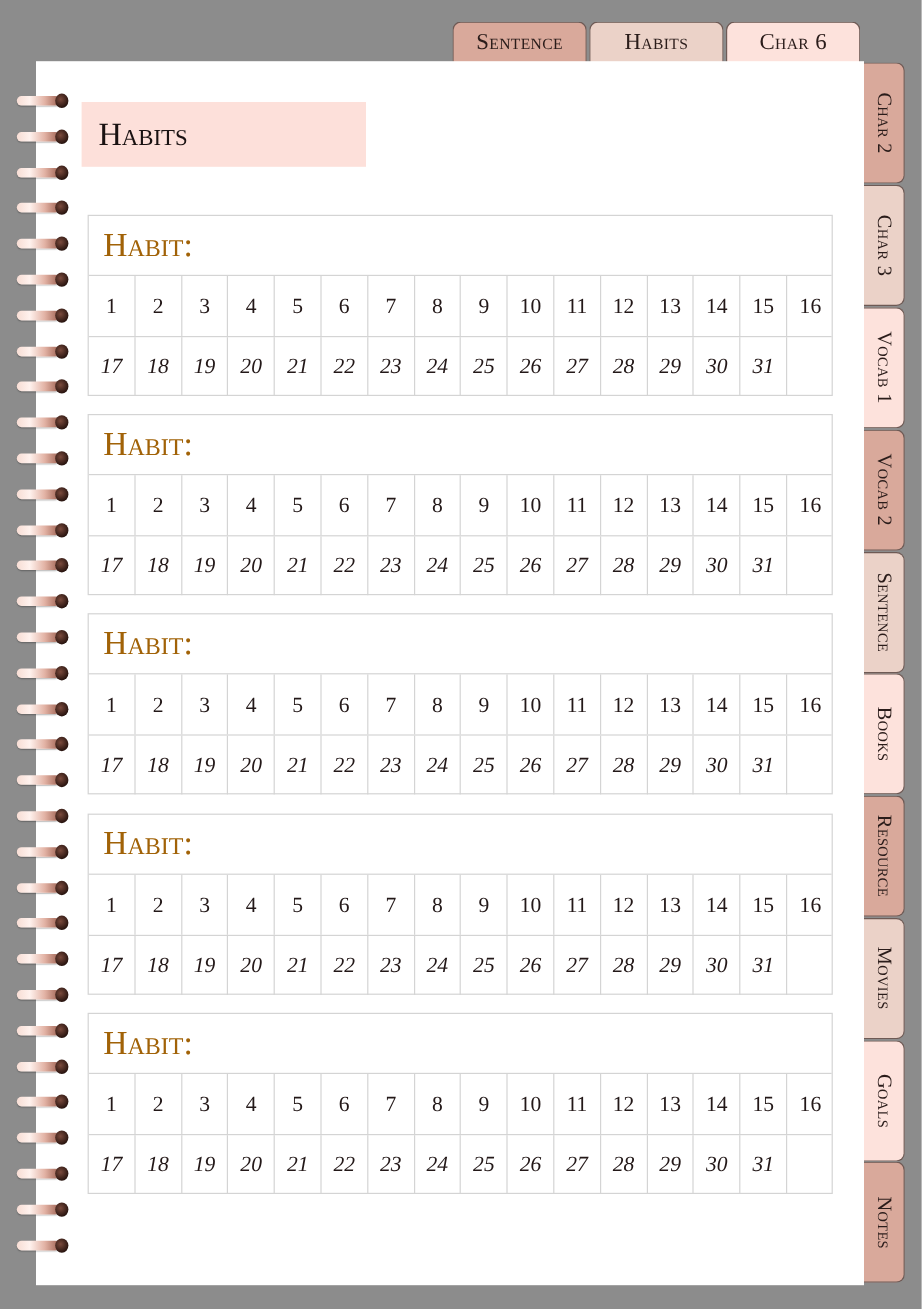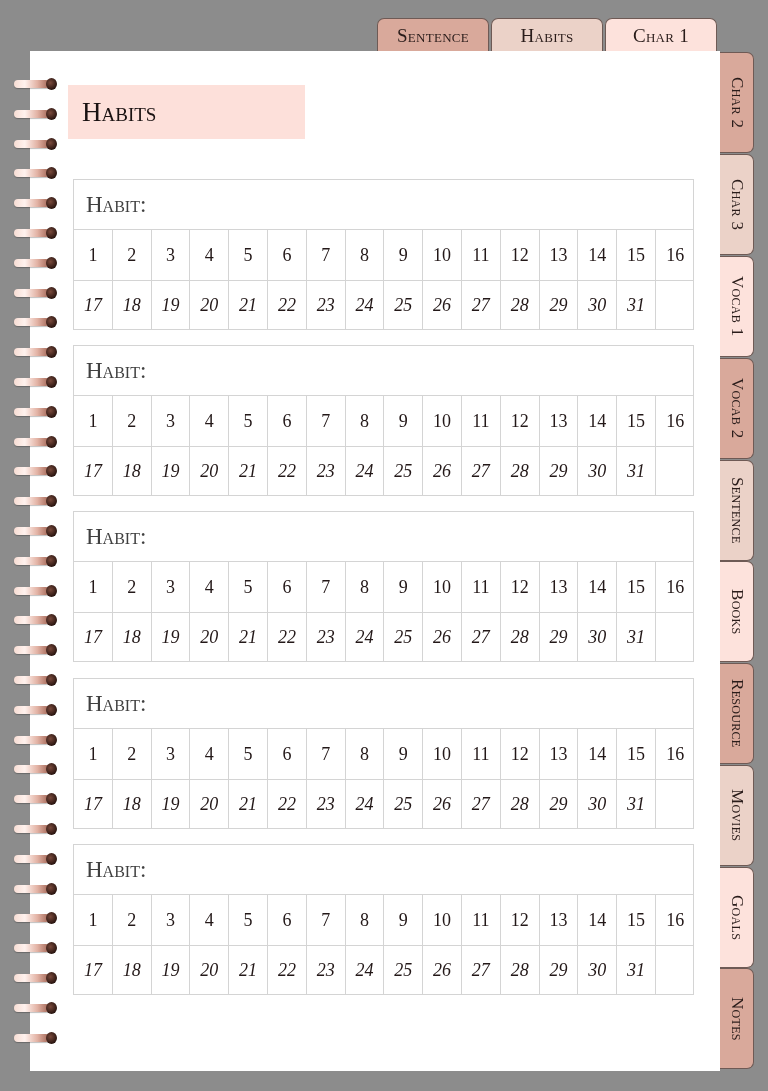--- a/index.html
+++ b/index.html
@@ -51,42 +51,42 @@
   }
   .habit-block {
     position:absolute; left:43px; width:621px; height:151px;
     border:1px solid #d4d4d4; box-sizing:border-box;
   }
   .habit-header {
     height:50px; border-bottom:1px solid #d4d4d4; box-sizing:border-box;
     display:flex; align-items:center; padding-left:12px;
   }
   .habit-header span {
-    font-family:"Liberation Serif",serif; font-variant:small-caps; font-size:23px; color:#404040;
+    font-family:"Liberation Serif",serif; font-variant:small-caps; font-size:28px; color:#a16207;
   }
   .habit-row { display:flex; height:50px; box-sizing:border-box; }
   .habit-row + .habit-row { border-top:1px solid #d4d4d4;font-style:italic; }
   .day {
     width:38.8px; flex:0 0 38.8px; border-right:1px solid #d4d4d4; box-sizing:border-box;
     display:flex; align-items:center; justify-content:center;
     font-family:"Liberation Serif",serif; font-size:18px; color:#231818; cursor:pointer;
   }
   .day:last-child { border-right:none; }
 </style>
 </head>
 <body>
 
 <div class="top-tab c-dark" style="left:377px;">
   <span>Sentence</span>
 </div>
 <div class="top-tab c-mid" style="left:491px;">
   <span>Habits</span>
 </div>
 <div class="top-tab c-light" style="left:605px;">
-  <span>Char 1</span>
+  <span>Char 6</span>
 </div>
 
 <div class="side-tab c-dark" style="top:52px;">
     <span>Char 2</span>
   </div>
 <div class="side-tab c-mid" style="top:154px;">
     <span>Char 3</span>
   </div>
 <div class="side-tab c-light" style="top:256px;">
     <span>Vocab 1</span>

